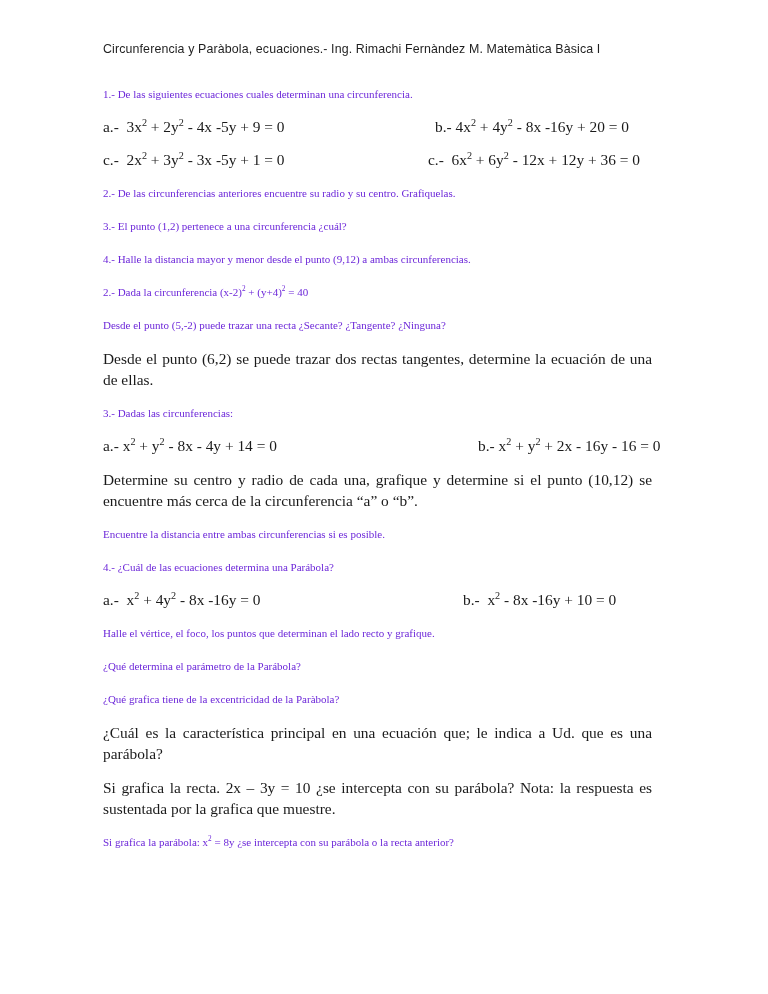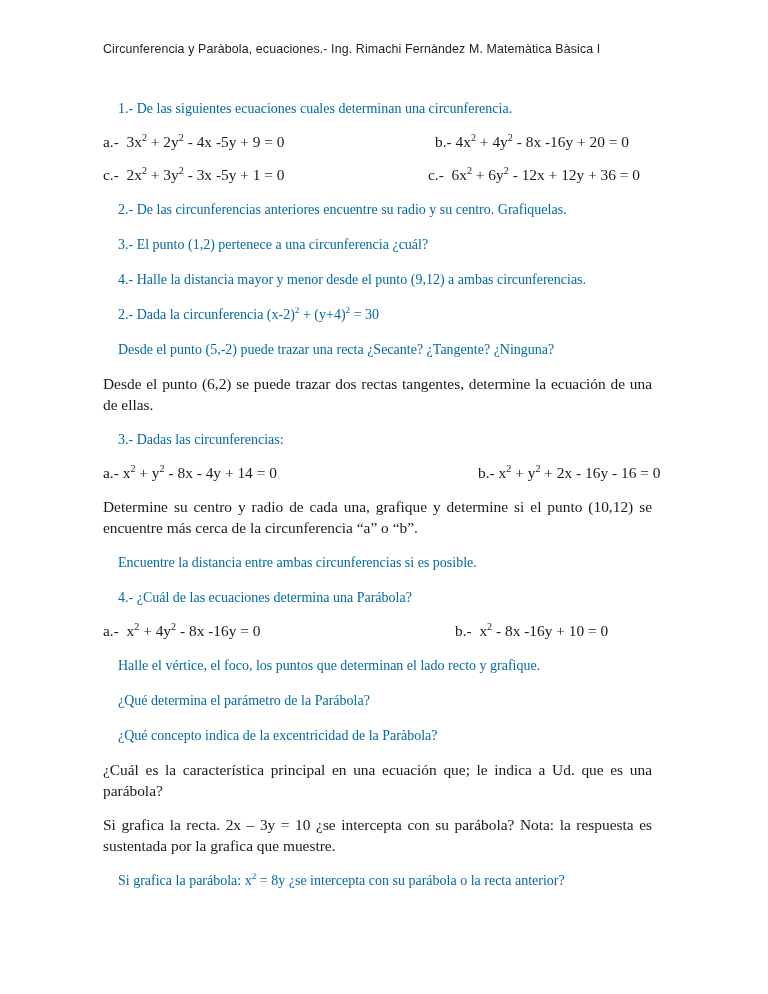--- a/index.html
+++ b/index.html
@@ -34,25 +34,25 @@
     letter-spacing: 0.01em;
     white-space: nowrap;
   }
   .content {
     position: absolute;
     left: 103px;
     top: 84px;
     width: 561px;
   }
   .line {
-    font-size: 14px;
+    font-size: 11px;
     line-height: 20px;
-    margin: 15px;
+    margin: 0;
     padding: 0;
-    color: #0369a1;
+    color: #6d28d9;
   }
   
   .blk {
     margin-bottom: 13px;
   }
   .para {
     font-size: 15.4px;
     line-height: 21px;
     margin: 0 12px 13px 0;
     text-align: justify;
@@ -74,21 +74,21 @@
     white-space: nowrap;
   }
   .eq-right {
     position: absolute;
     top: 0;
     white-space: nowrap;
   }
   .col-b { left: 332px; }
   .col-c { left: 325px; }
   .col-b2 { left: 330px; margin-left: 45px; }
-  .col-b3 { left: 352px; }
+  .col-b3 { left: 360px; }
   sup {
     font-size: 0.66em;
     vertical-align: super;
     line-height: 0;
   }
 </style>
 </head>
 <body>
 
 <div class="page">
@@ -108,21 +108,21 @@
       <span class="eq-left"><span>c.-</span>&nbsp;&nbsp;<span>2x</span><sup>2</sup><span> + 3y</span><sup>2</sup><span> - 3x -5y + 1 = 0</span></span>
       <span class="eq-right col-c"><span>c.-</span>&nbsp;&nbsp;<span>6x</span><sup>2</sup><span> + 6y</span><sup>2</sup><span> - 12x + 12y + 36 = 0</span></span>
     </div>
 
     <p class="line blk">2.- De las circunferencias anteriores encuentre su radio y su centro. Grafiquelas.</p>
 
     <p class="line blk">3.- El punto (1,2) pertenece a una circunferencia ¿cuál?</p>
 
     <p class="line blk">4.- Halle la distancia mayor y menor desde el punto (9,12) a ambas circunferencias.</p>
 
-    <p class="line blk"><span>2.- Dada la circunferencia (x-2)</span><sup>2</sup><span> + (y+4)</span><sup>2</sup><span> = 30</span></p>
+    <p class="line blk"><span>2.- Dada la circunferencia (x-2)</span><sup>2</sup><span> + (y+4)</span><sup>2</sup><span> = 40</span></p>
 
 
     <p class="line blk">Desde el punto (5,-2) puede trazar una recta ¿Secante? ¿Tangente? ¿Ninguna?</p>
 
     <p class="para">Desde el punto (6,2) se puede trazar dos rectas tangentes, determine la ecuación de una de ellas.</p>
 
     <p class="line blk">3.- Dadas las circunferencias:</p>
 
     <div class="eqrow blk">
       <span class="eq-left"><span>a.-</span>&nbsp;<span>x</span><sup>2</sup><span> + y</span><sup>2</sup><span> - 8x - 4y + 14 = 0</span></span>
@@ -138,21 +138,21 @@
     <div class="eqrow blk">
       <span class="eq-left"><span>a.-</span>&nbsp;&nbsp;<span>x</span><sup>2</sup><span> + 4y</span><sup>2</sup><span> - 8x -16y  = 0</span></span>
       <span class="eq-right col-b3"><span>b.-</span>&nbsp;&nbsp;<span>x</span><sup>2</sup><span> - 8x -16y + 10 = 0</span></span>
     </div>
 
     <p class="line blk">Halle el vértice, el foco, los puntos que determinan el lado recto y grafique.</p>
 
 
     <p class="line blk">¿Qué determina el parámetro de la Parábola?</p>
 
-    <p class="line blk">¿Qué concepto indica de la excentricidad de la  Paràbola?</p>
+    <p class="line blk">¿Qué grafica tiene de la excentricidad de la  Paràbola?</p>
 
     <p class="para">¿Cuál es la característica principal en una ecuación que; le indica a Ud. que es una parábola?</p>
 
     <p class="para">Si grafica la recta. 2x – 3y = 10 ¿se intercepta con su parábola? Nota: la respuesta es sustentada por la grafica que muestre.</p>
 
     <p class="line"><span>Si grafica la parábola: x</span><sup>2</sup><span> = 8y ¿se intercepta con su parábola o la recta anterior?</span></p>
 
   </div>
 </div>
 

